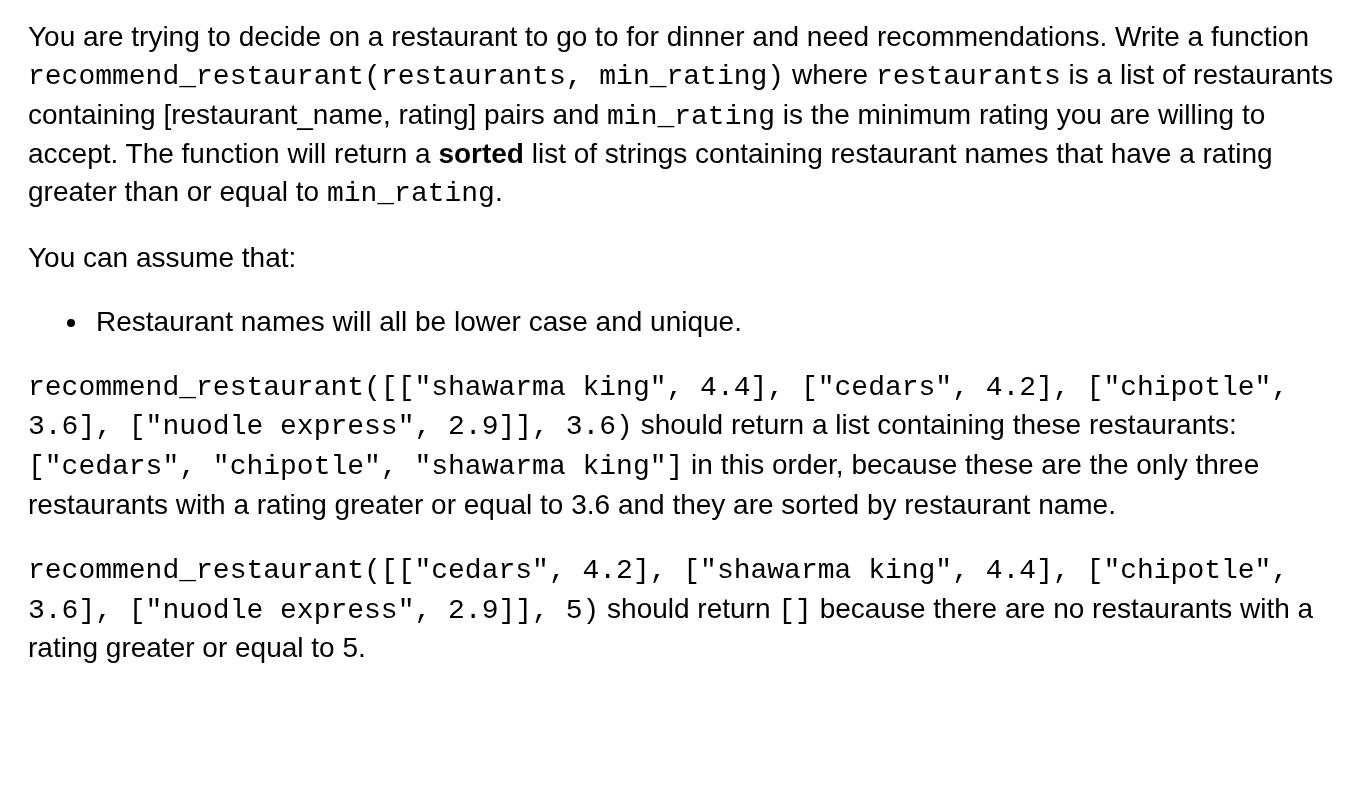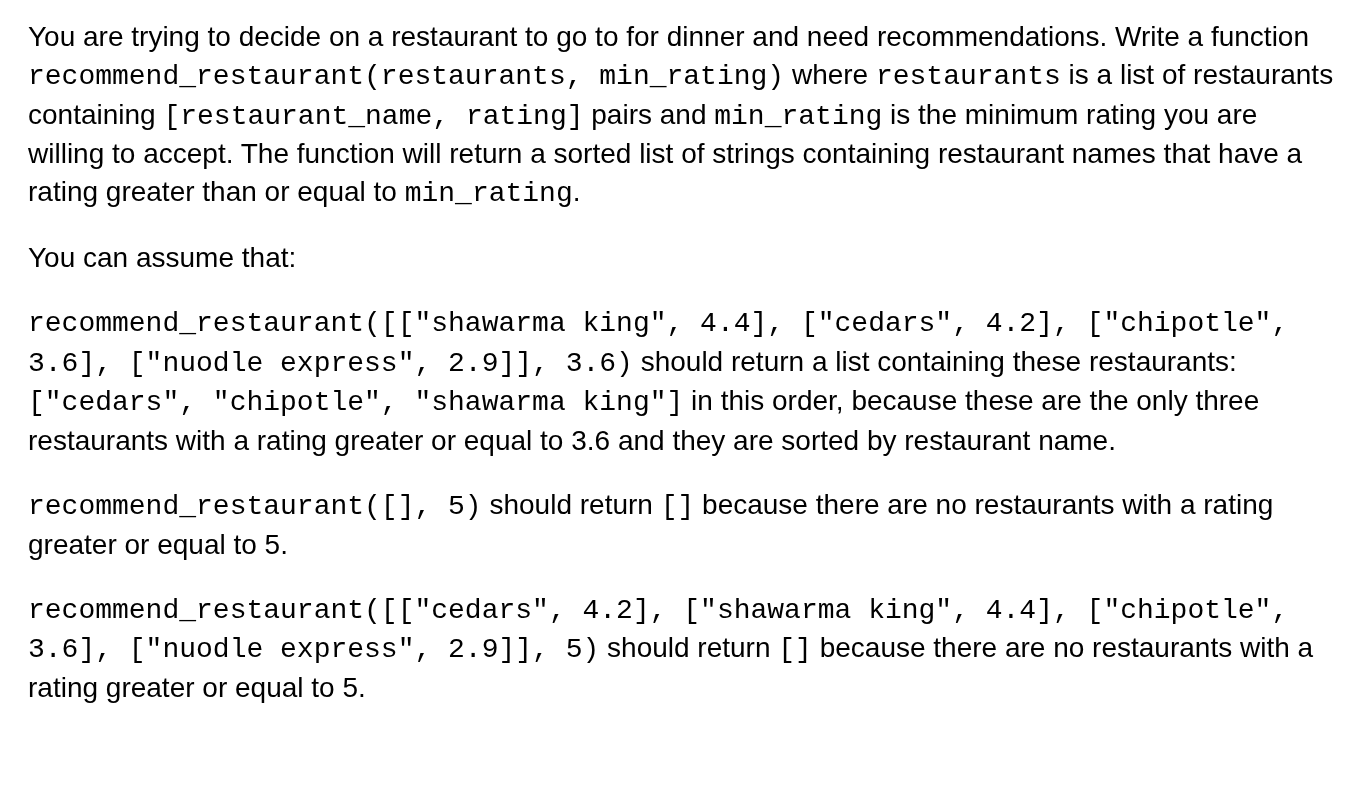--- a/index.html
+++ b/index.html
@@ -22,46 +22,46 @@
   }
   .no-bottom {
   }
   ul.assume {
     margin: 0 0 26px 0;
     padding-left: 62px;
   }
   ul.assume li {
     padding-left: 6px;
   }
-  .bold { font-weight: 400; }
+  .bold { font-weight: 700; }
   .code {
-    font-family: Liberation Mono, monospace;
+    font-family: Liberation Sans, sans-serif;
     text-align: center;
   }
   .codeb {
     font-family: "Courier New", Courier, monospace;
     font-weight: 400;
   }
 </style>
 </head>
 <body>
 
 <div class="page">
 
   <p class="para">
     <span>You are trying to decide on a restaurant to go to for dinner and need recommendations. Write a function </span><span class="codeb">recommend_restaurant(restaurants, min_rating)</span><span> where </span><span class="codeb">restaurants</span><span> is a list of restaurants containing </span><span class="code">[restaurant_name, rating]</span><span> pairs and </span><span class="codeb">min_rating</span><span> is the minimum rating you are willing to accept. The function will return a </span><span class="bold">sorted</span><span> list of strings containing restaurant names that have a rating greater than or equal to </span><span class="codeb">min_rating</span><span>.</span>
   </p>
 
   <p class="para no-bottom">You can assume that:</p>
+  <ul class="assume">
+    <li>Restaurant names will all be lower case and unique.</li>
+  </ul>
 
   <p class="para">
     <span class="codeb">recommend_restaurant([["shawarma king", 4.4], ["cedars", 4.2], ["chipotle", 3.6], ["nuodle express", 2.9]], 3.6)</span><span> should return a list containing these restaurants: </span><span class="codeb">["cedars", "chipotle", "shawarma king"]</span><span> in this order, because these are the only three restaurants with a rating greater or equal to 3.6 and they are sorted by restaurant name.</span>
   </p>
 
-  <p class="para">
-    <span class="codeb">recommend_restaurant([], 5)</span><span> should return </span><span class="codeb">[]</span><span> because there are no restaurants with a rating greater or equal to 5.</span>
-  </p>
 
   <p class="para">
     <span class="codeb">recommend_restaurant([["cedars", 4.2], ["shawarma king", 4.4], ["chipotle", 3.6], ["nuodle express", 2.9]], 5)</span><span> should return </span><span class="codeb">[]</span><span> because there are no restaurants with a rating greater or equal to 5.</span>
   </p>
 
 </div>
 
 </body></html>

